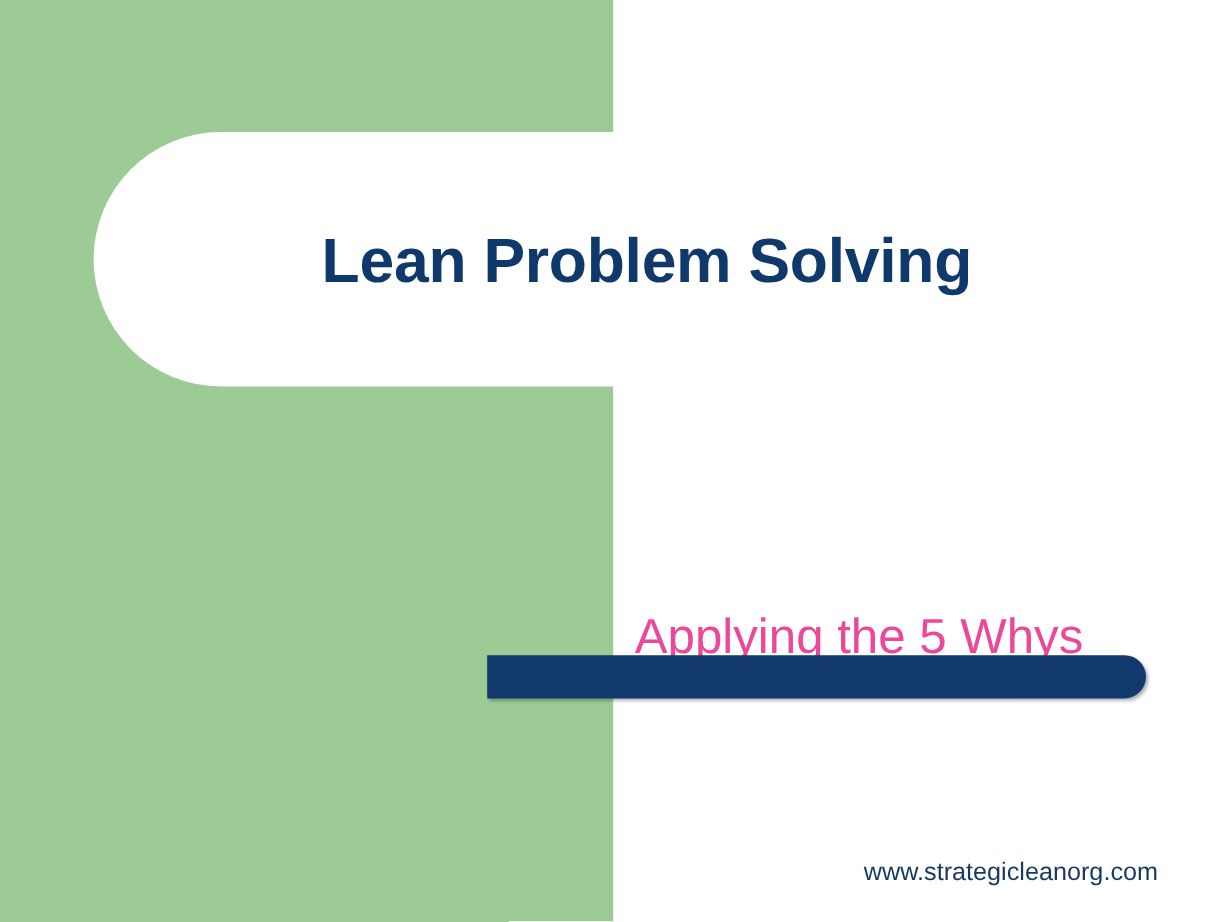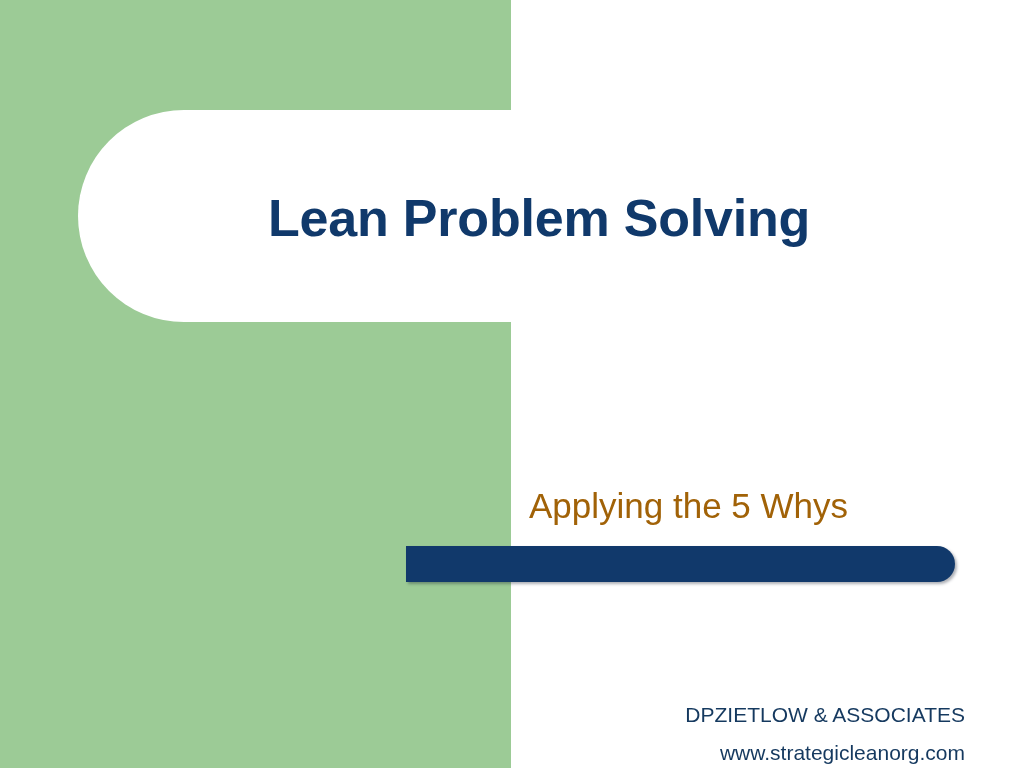--- a/index.html
+++ b/index.html
@@ -50,26 +50,26 @@
     font-size: 52px;
     font-weight: bold;
     letter-spacing: -0.2px;
     white-space: nowrap;
   }
 
   
   .subtitle-text {
     position: absolute;
     left: 529px;
-    top: 480px;
+    top: 504px;
     width: 470px;
     height: 52px;
     line-height: 52px;
-    color: #a16207;
-    font-size: 35px;
+    color: #ec4899;
+    font-size: 41px;
     font-weight: normal;
     white-space: nowrap;
   }
 
   
   .accent-bar {
     position: absolute;
     left: 406px;
     top: 546px;
     width: 549px;
@@ -113,17 +113,16 @@
 
   <div class="title-pill"></div>
 
   <div class="title-text">Lean Problem Solving</div>
 
   <div class="subtitle-text">Applying the 5 Whys</div>
 
   <div class="accent-bar"></div>
 
   <div class="footer">
-    <div class="footer-company">DPZIETLOW &amp; ASSOCIATES</div>
     <div class="footer-url">www.strategicleanorg.com</div>
   </div>
 
 </div>
 
 </body></html>

